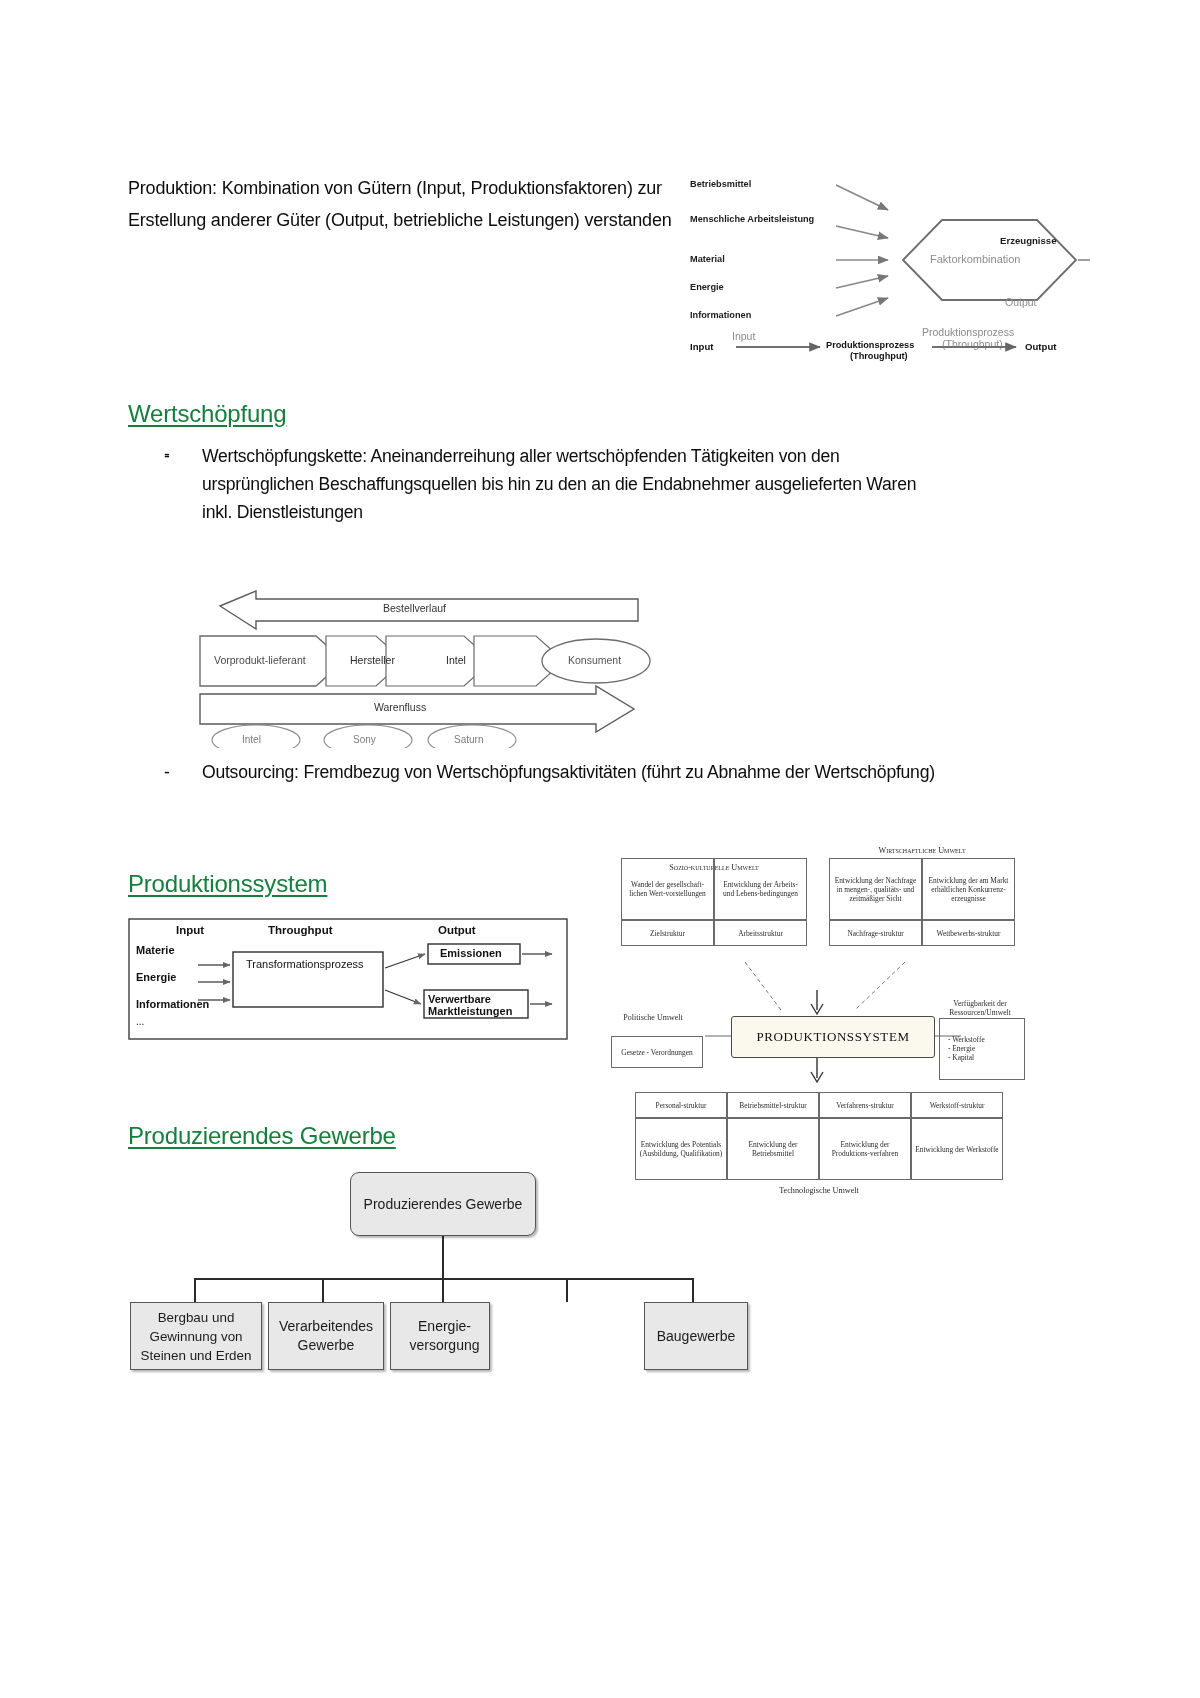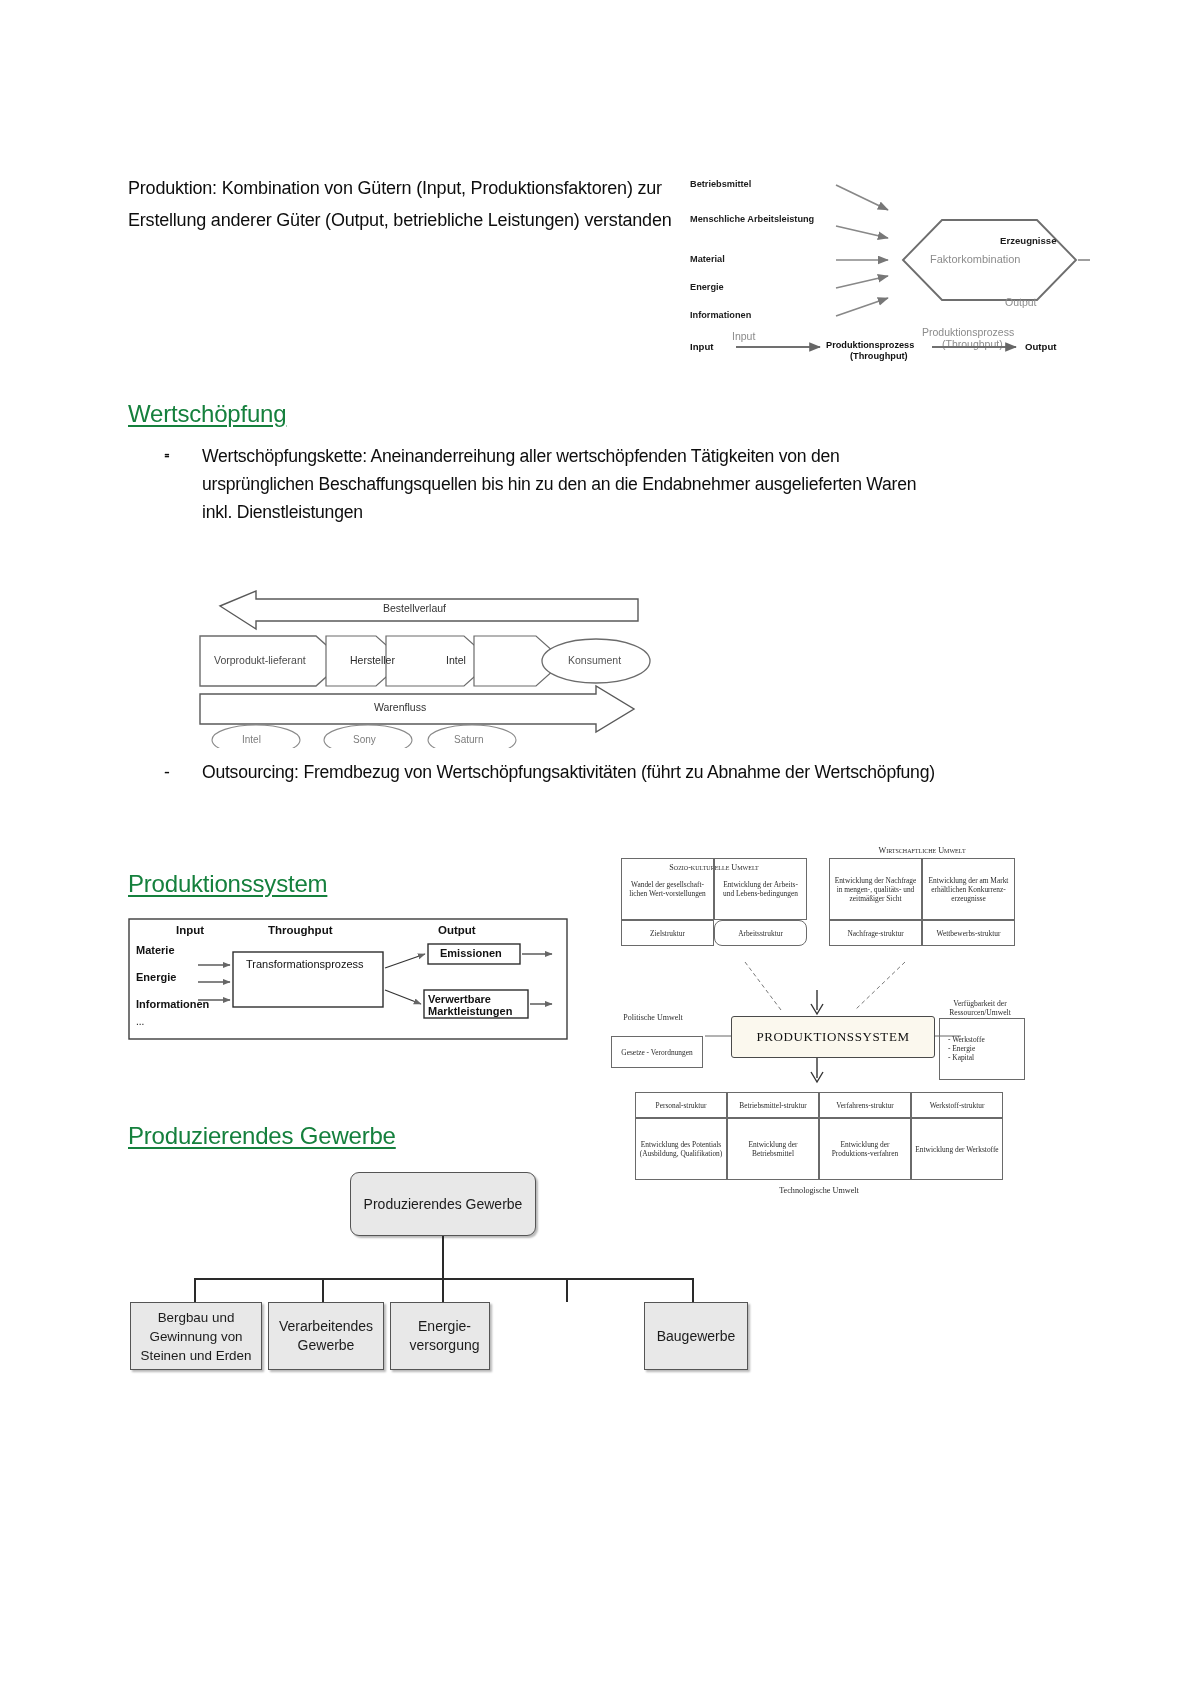--- a/index.html
+++ b/index.html
@@ -255,21 +255,21 @@
       <line x1="100" y1="196" x2="128" y2="196" stroke="#555" stroke-width=".9"></line>
       <line x1="330" y1="196" x2="356" y2="196" stroke="#555" stroke-width=".9"></line>
       <path d="M212,218 L212,238 M206,232 L212,242 L218,232" stroke="#333" stroke-width="1.4" fill="none"></path>
       <path d="M212,150 L212,170 M206,164 L212,174 L218,164" stroke="#333" stroke-width="1.4" fill="none"></path>
     </svg>
 
     <div class="cell hdr nob" style="left:16px; top:19px; width:186px; height:16px;">Sozio-kulturelle Umwelt</div>
     <div class="cell" style="left:16px;  top:18px; width:93px;  height:62px;">Wandel der gesellschaft-lichen Wert-vorstellungen</div>
     <div class="cell" style="left:109px; top:18px; width:93px;  height:62px;">Entwicklung der Arbeits- und Lebens-bedingungen</div>
     <div class="cell" style="left:16px;  top:80px; width:93px;  height:26px;">Zielstruktur</div>
-    <div class="cell" style="left:109px; top:80px; width:93px;  height:26px;border-radius:8px;">Arbeitsstruktur</div>
+    <div class="cell" style="left:109px; top:80px; width:93px;  height:26px;">Arbeitsstruktur</div>
 
     <div class="cell hdr nob" style="left:224px; top:2px; width:186px; height:16px;">Wirtschaftliche Umwelt</div>
     <div class="cell" style="left:224px; top:18px; width:93px; height:62px;">Entwicklung der Nachfrage in mengen-, qualitäts- und zeitmäßiger Sicht</div>
     <div class="cell" style="left:317px; top:18px; width:93px; height:62px;">Entwicklung der am Markt erhältlichen Konkurrenz-erzeugnisse</div>
     <div class="cell" style="left:224px; top:80px; width:93px; height:26px;">Nachfrage-struktur</div>
     <div class="cell" style="left:317px; top:80px; width:93px; height:26px;">Wettbewerbs-struktur</div>
 
     <div class="cell nob" style="left:0px; top:170px; width:96px; height:14px; font-size:8px;text-align:right;">Politische Umwelt</div>
     <div class="cell" style="left:6px; top:196px; width:92px; height:32px;">Gesetze - Verordnungen</div>
 

